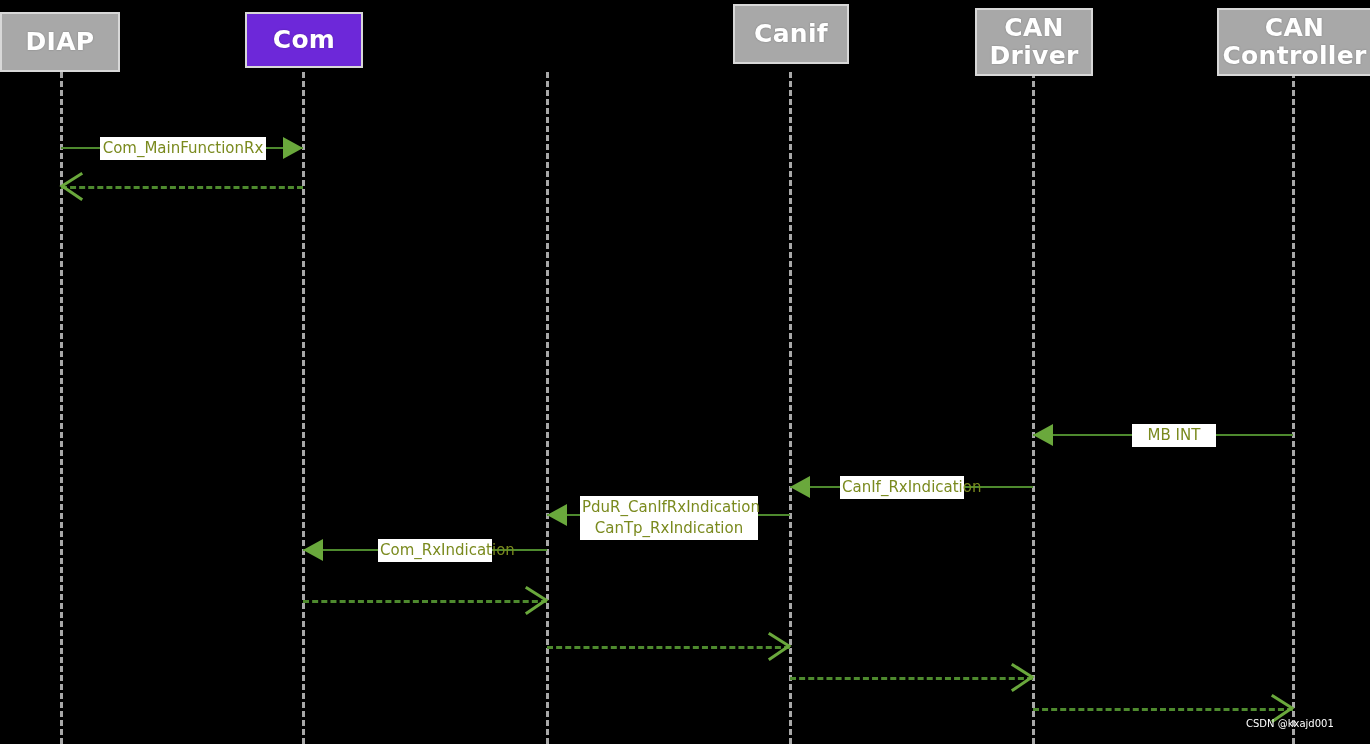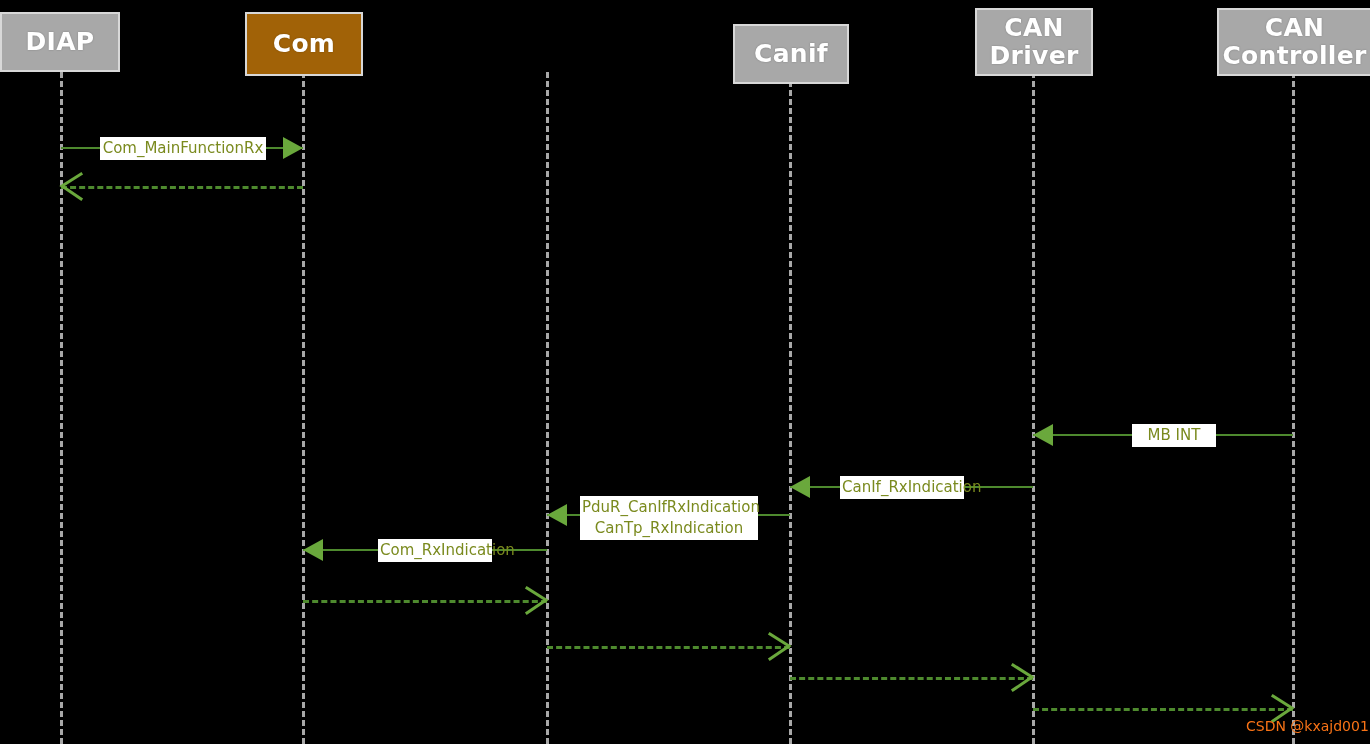--- a/index.html
+++ b/index.html
@@ -78,22 +78,22 @@
     font-size: 15px;
     line-height: 21px;
     text-align: center;
     white-space: pre-line;
     padding: 1px 2px;
   }
 
   
   .watermark {
     position: absolute;
-    color: #f97316;
-    font-size: 14px;
+    color: #ffffff;
+    font-size: 10px;
     font-family: "DejaVu Sans", sans-serif;
     white-space: nowrap;
   }
 </style>
 </head>
 <body>
 
 <div id="canvas">
     <div class="lifeline" style="left: 60px; top: 72px; height: 672px; border-left-color: rgb(168, 168, 168);"></div>
     <div class="lifeline" style="left: 302px; top: 72px; height: 672px; border-left-color: rgb(168, 168, 168);"></div>
@@ -141,20 +141,20 @@
         <path d="M0,0 L19,12 L0,25" fill="none" stroke="#6aa83c" stroke-width="3" stroke-linecap="square"></path>
       </svg>
     </div>
     <div class="msg-line dashed" style="left: 1033px; top: 708px; width: 260px; border-top-color: rgb(78, 138, 46);"></div>
     <div class="head-open" style="top: 696px; left: 1273px;">
       <svg width="20" height="26" viewBox="0 0 20 26">
         <path d="M0,0 L19,12 L0,25" fill="none" stroke="#6aa83c" stroke-width="3" stroke-linecap="square"></path>
       </svg>
     </div>
     <div class="participant" style="left: 0px; top: 12px; width: 120px; height: 60px; background: rgb(168, 168, 168); border-color: rgb(216, 216, 216); color: rgb(255, 255, 255);"><span>DIAP</span></div>
-    <div class="participant" style="left: 245px; top: 12px; width: 118px; height: 64px; background: #a16207; border-color: rgb(216, 216, 216); color: rgb(255, 255, 255);"><span>Com</span></div>
-    <div class="participant" style="left: 733px; top: 24px; width: 116px; height: 60px; background: rgb(168, 168, 168); border-color: rgb(216, 216, 216); color: rgb(255, 255, 255);"><span>Canif</span></div>
+    <div class="participant" style="left: 245px; top: 12px; width: 118px; height: 56px; background: #6d28d9; border-color: rgb(216, 216, 216); color: rgb(255, 255, 255);"><span>Com</span></div>
+    <div class="participant" style="left: 733px; top: 4px; width: 116px; height: 60px; background: rgb(168, 168, 168); border-color: rgb(216, 216, 216); color: rgb(255, 255, 255);"><span>Canif</span></div>
     <div class="participant" style="left: 975px; top: 8px; width: 118px; height: 68px; background: rgb(168, 168, 168); border-color: rgb(216, 216, 216); color: rgb(255, 255, 255);"><span>CAN
 Driver</span></div>
     <div class="participant" style="left: 1217px; top: 8px; width: 155px; height: 68px; background: rgb(168, 168, 168); border-color: rgb(216, 216, 216); color: rgb(255, 255, 255);"><span>CAN
 Controller</span></div>
     <div class="watermark" style="left: 1246px; top: 718px;">CSDN @kxajd001</div>
   </div>
 
 </body></html>

